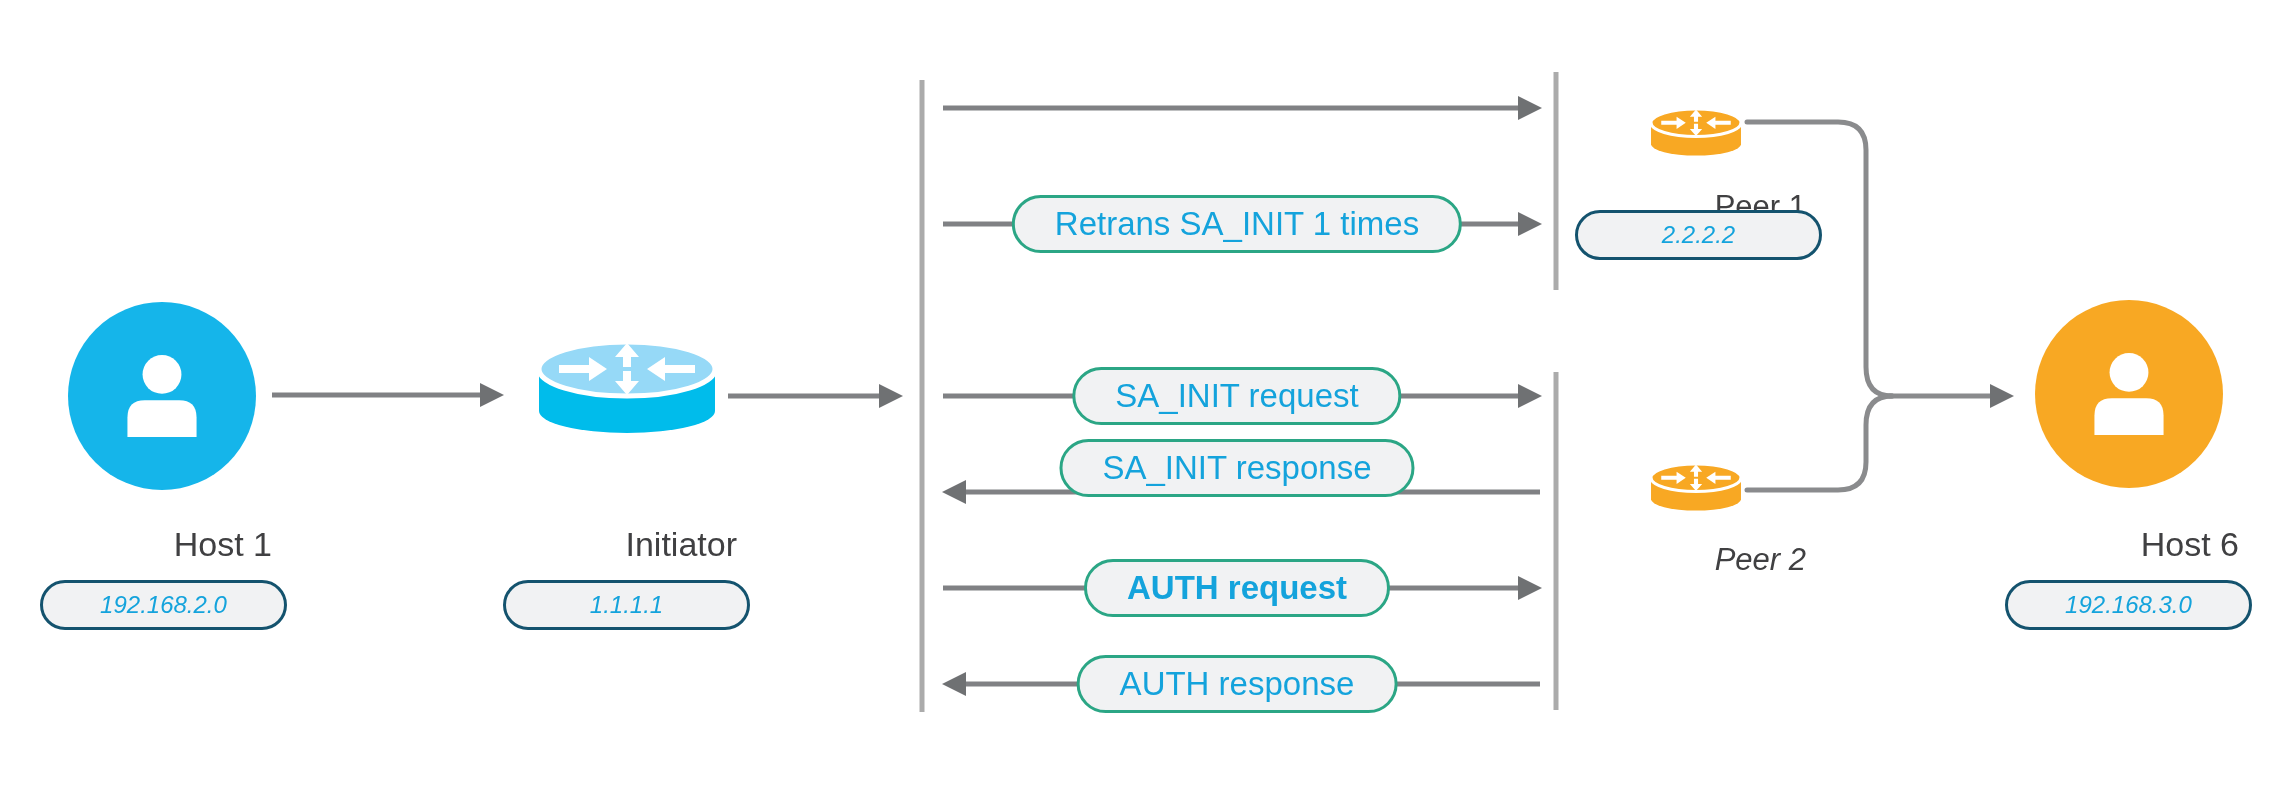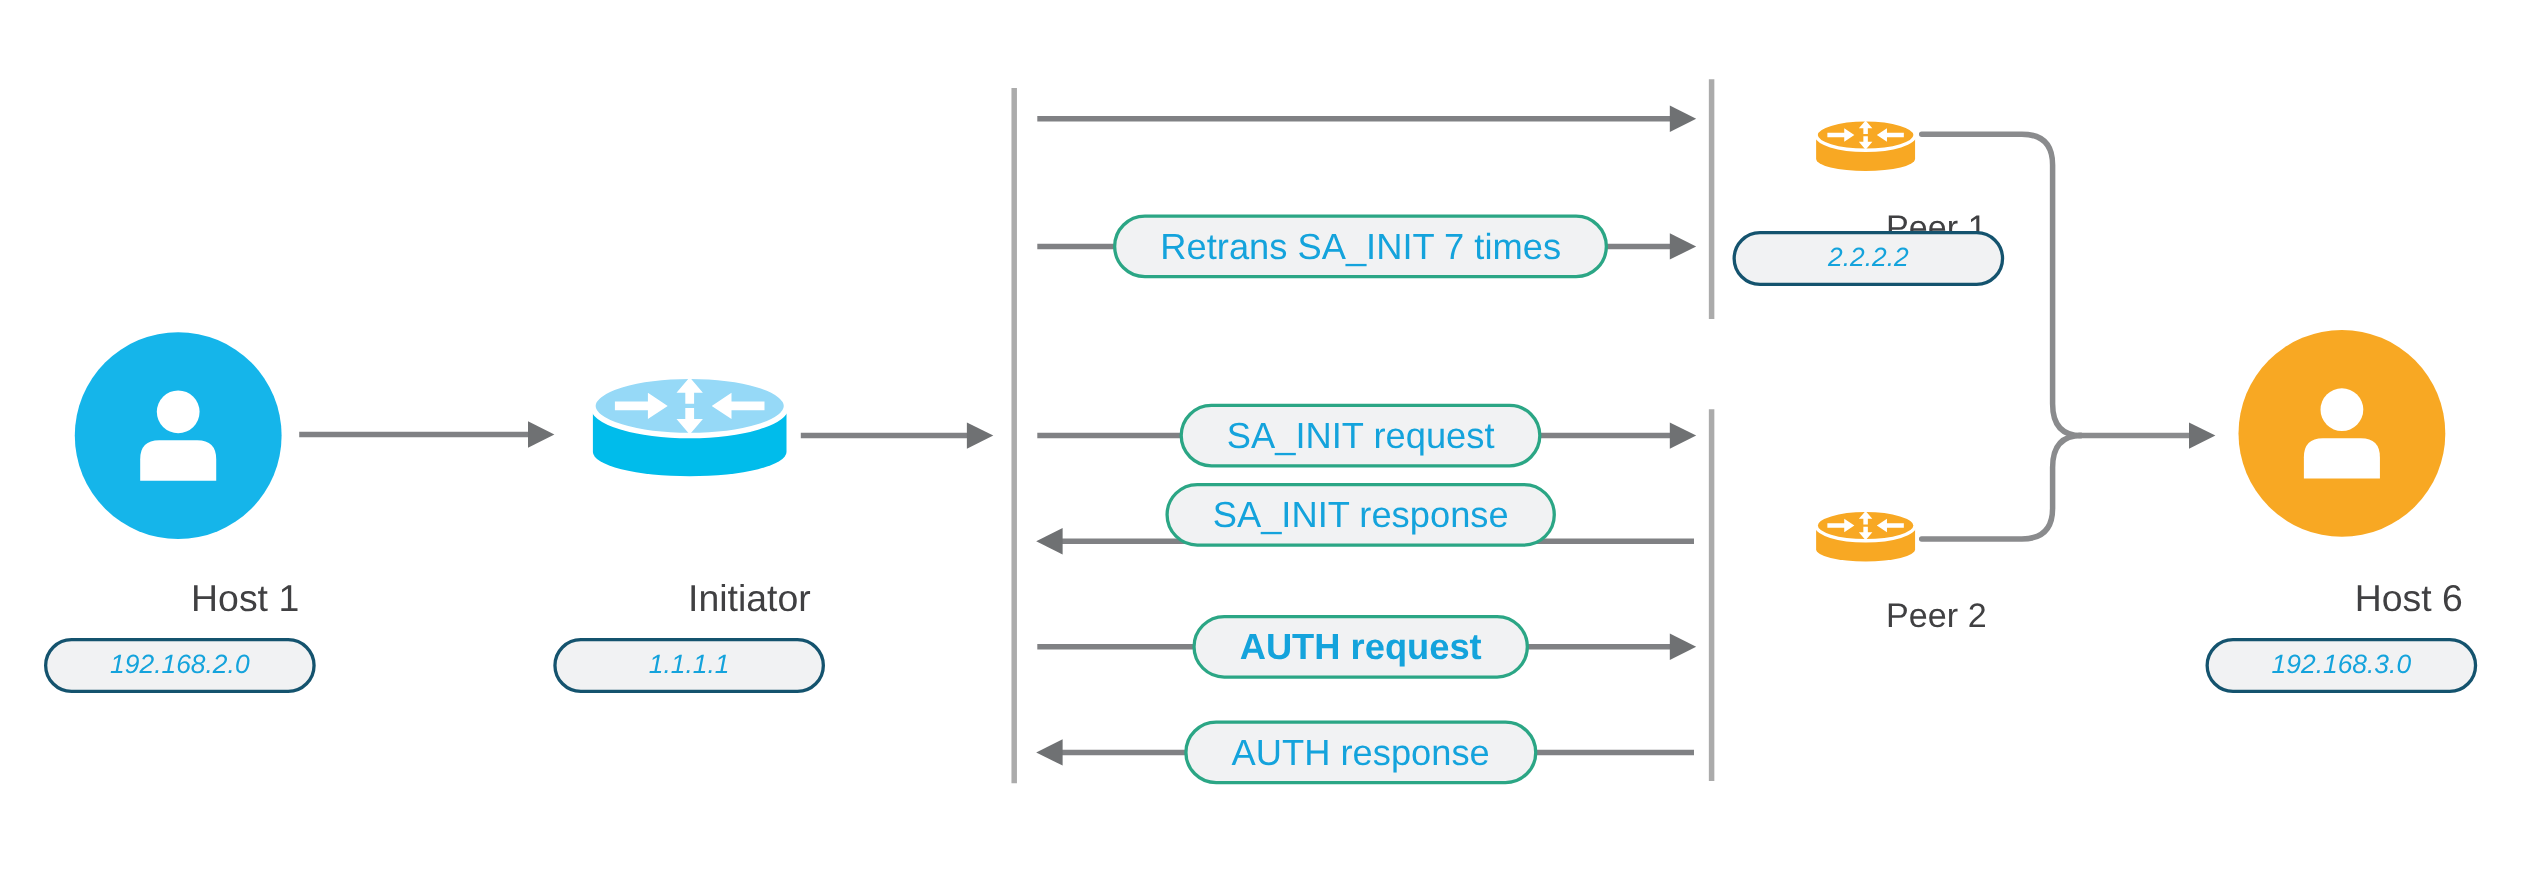--- a/index.html
+++ b/index.html
@@ -109,21 +109,21 @@
         <polygon points="22,28 52,28 52,20 70,32 52,44 52,36 22,36"></polygon>
         <polygon points="158,28 128,28 128,20 110,32 128,44 128,36 158,36"></polygon>
         <polygon points="86,30 86,20 78,20 90,6 102,20 94,20 94,30"></polygon>
         <polygon points="86,34 86,44 78,44 90,58 102,44 94,44 94,34"></polygon>
       </g>
     </svg>
   </div>
   <div class="node-label" style="left:517px;top:504px;">Initiator</div>
   <div class="badge" style="left:503px;top:580px;">1.1.1.1</div>
 
-  <div class="pill" style="top:224px;">Retrans SA_INIT 7 times</div>
+  <div class="pill" style="top:224px;">Retrans SA_INIT 1 times</div>
   <div class="pill" style="top:396px;">SA_INIT request</div>
   <div class="pill" style="top:468px;">SA_INIT response</div>
   <div class="pill" style="top:588px;font-weight:bold;">AUTH request</div>
   <div class="pill" style="top:684px;">AUTH response</div>
 
   <div class="node" style="left:1650px;top:106px;">
     <svg width="92" height="54" viewBox="0 0 180 104">
       <path d="M2,34 V74 A88,22 0 0,0 178,74 V34 Z" fill="var(--orange)"></path>
       <ellipse cx="90" cy="32" rx="88" ry="27" fill="var(--orange)" stroke="#fff" stroke-width="6"></ellipse>
       <g fill="#fff">
@@ -142,21 +142,21 @@
       <path d="M2,34 V74 A88,22 0 0,0 178,74 V34 Z" fill="var(--orange)"></path>
       <ellipse cx="90" cy="32" rx="88" ry="27" fill="var(--orange)" stroke="#fff" stroke-width="6"></ellipse>
       <g fill="#fff">
         <polygon points="22,28 52,28 52,20 70,32 52,44 52,36 22,36"></polygon>
         <polygon points="158,28 128,28 128,20 110,32 128,44 128,36 158,36"></polygon>
         <polygon points="86,30 86,20 78,20 90,6 102,20 94,20 94,30"></polygon>
         <polygon points="86,34 86,44 78,44 90,58 102,44 94,44 94,34"></polygon>
       </g>
     </svg>
   </div>
-  <div class="node-label small" style="left:1586px;top:521px;">Peer 2</div>
+  <div class="node-label small" style="left:1586px;top:521px;font-style:italic;">Peer 2</div>
 
   <div class="node" style="left:2035px;top:300px;">
     <div class="person-circle orange">
       <svg width="108" height="108" viewBox="0 0 100 100">
         <circle cx="50" cy="30" r="18" fill="#fff"></circle>
         <path d="M18,88 V70 Q18,54 34,54 H66 Q82,54 82,70 V88 Z" fill="#fff"></path>
       </svg>
     </div>
   </div>
   <div class="node-label" style="left:2019px;top:504px;">Host 6</div>

